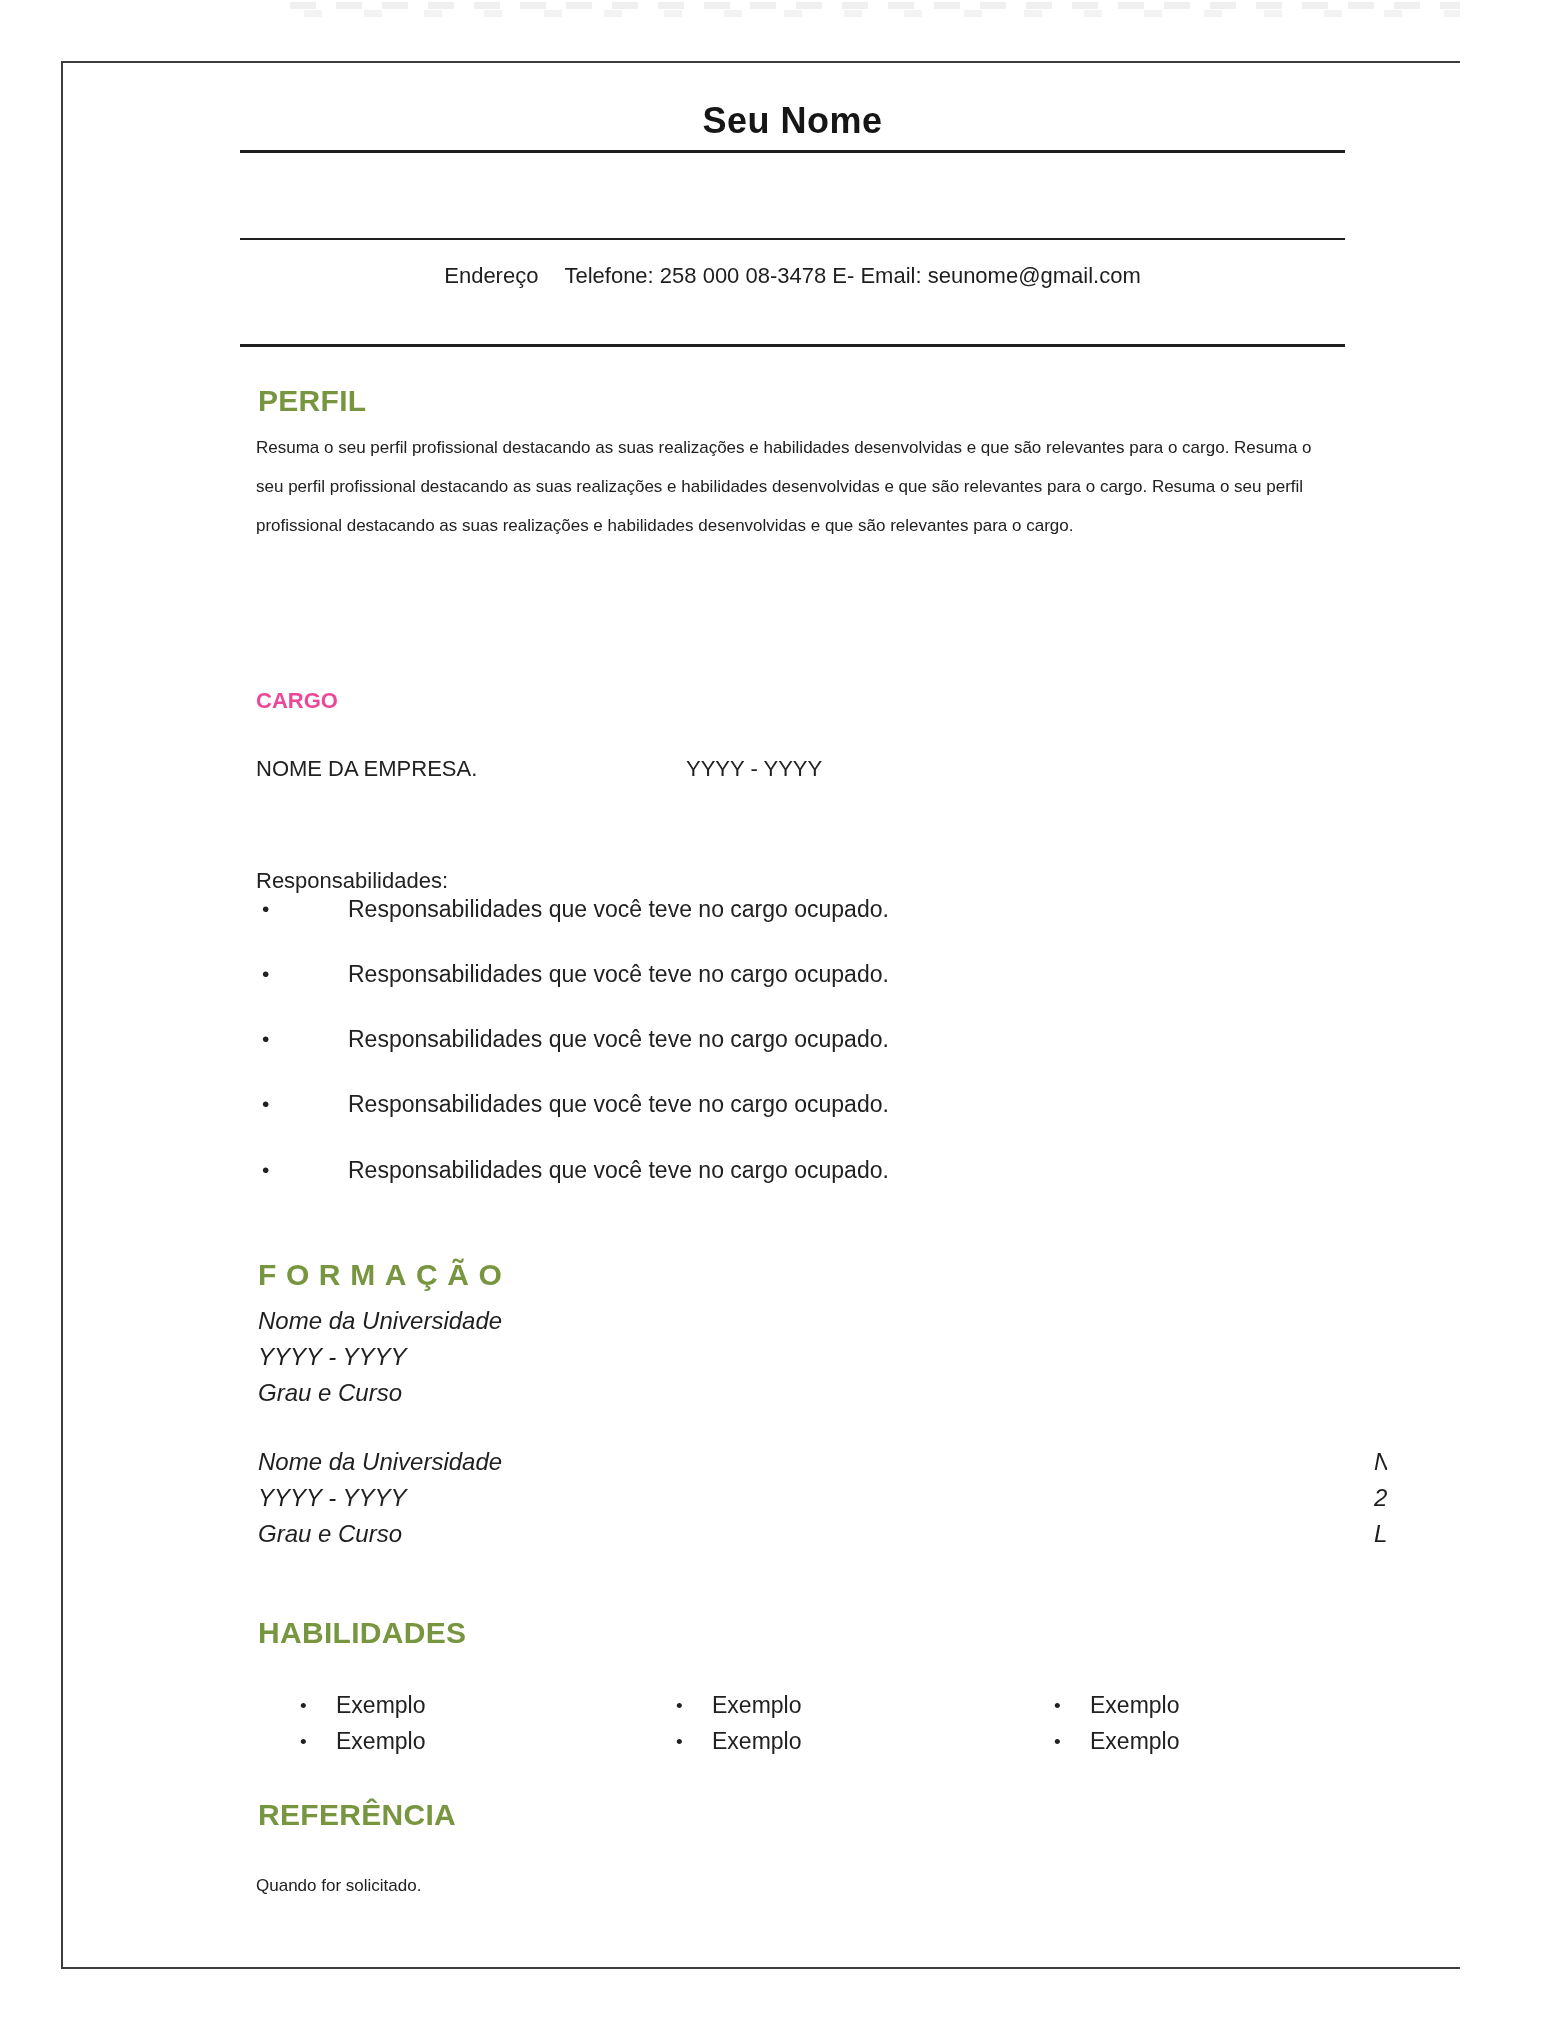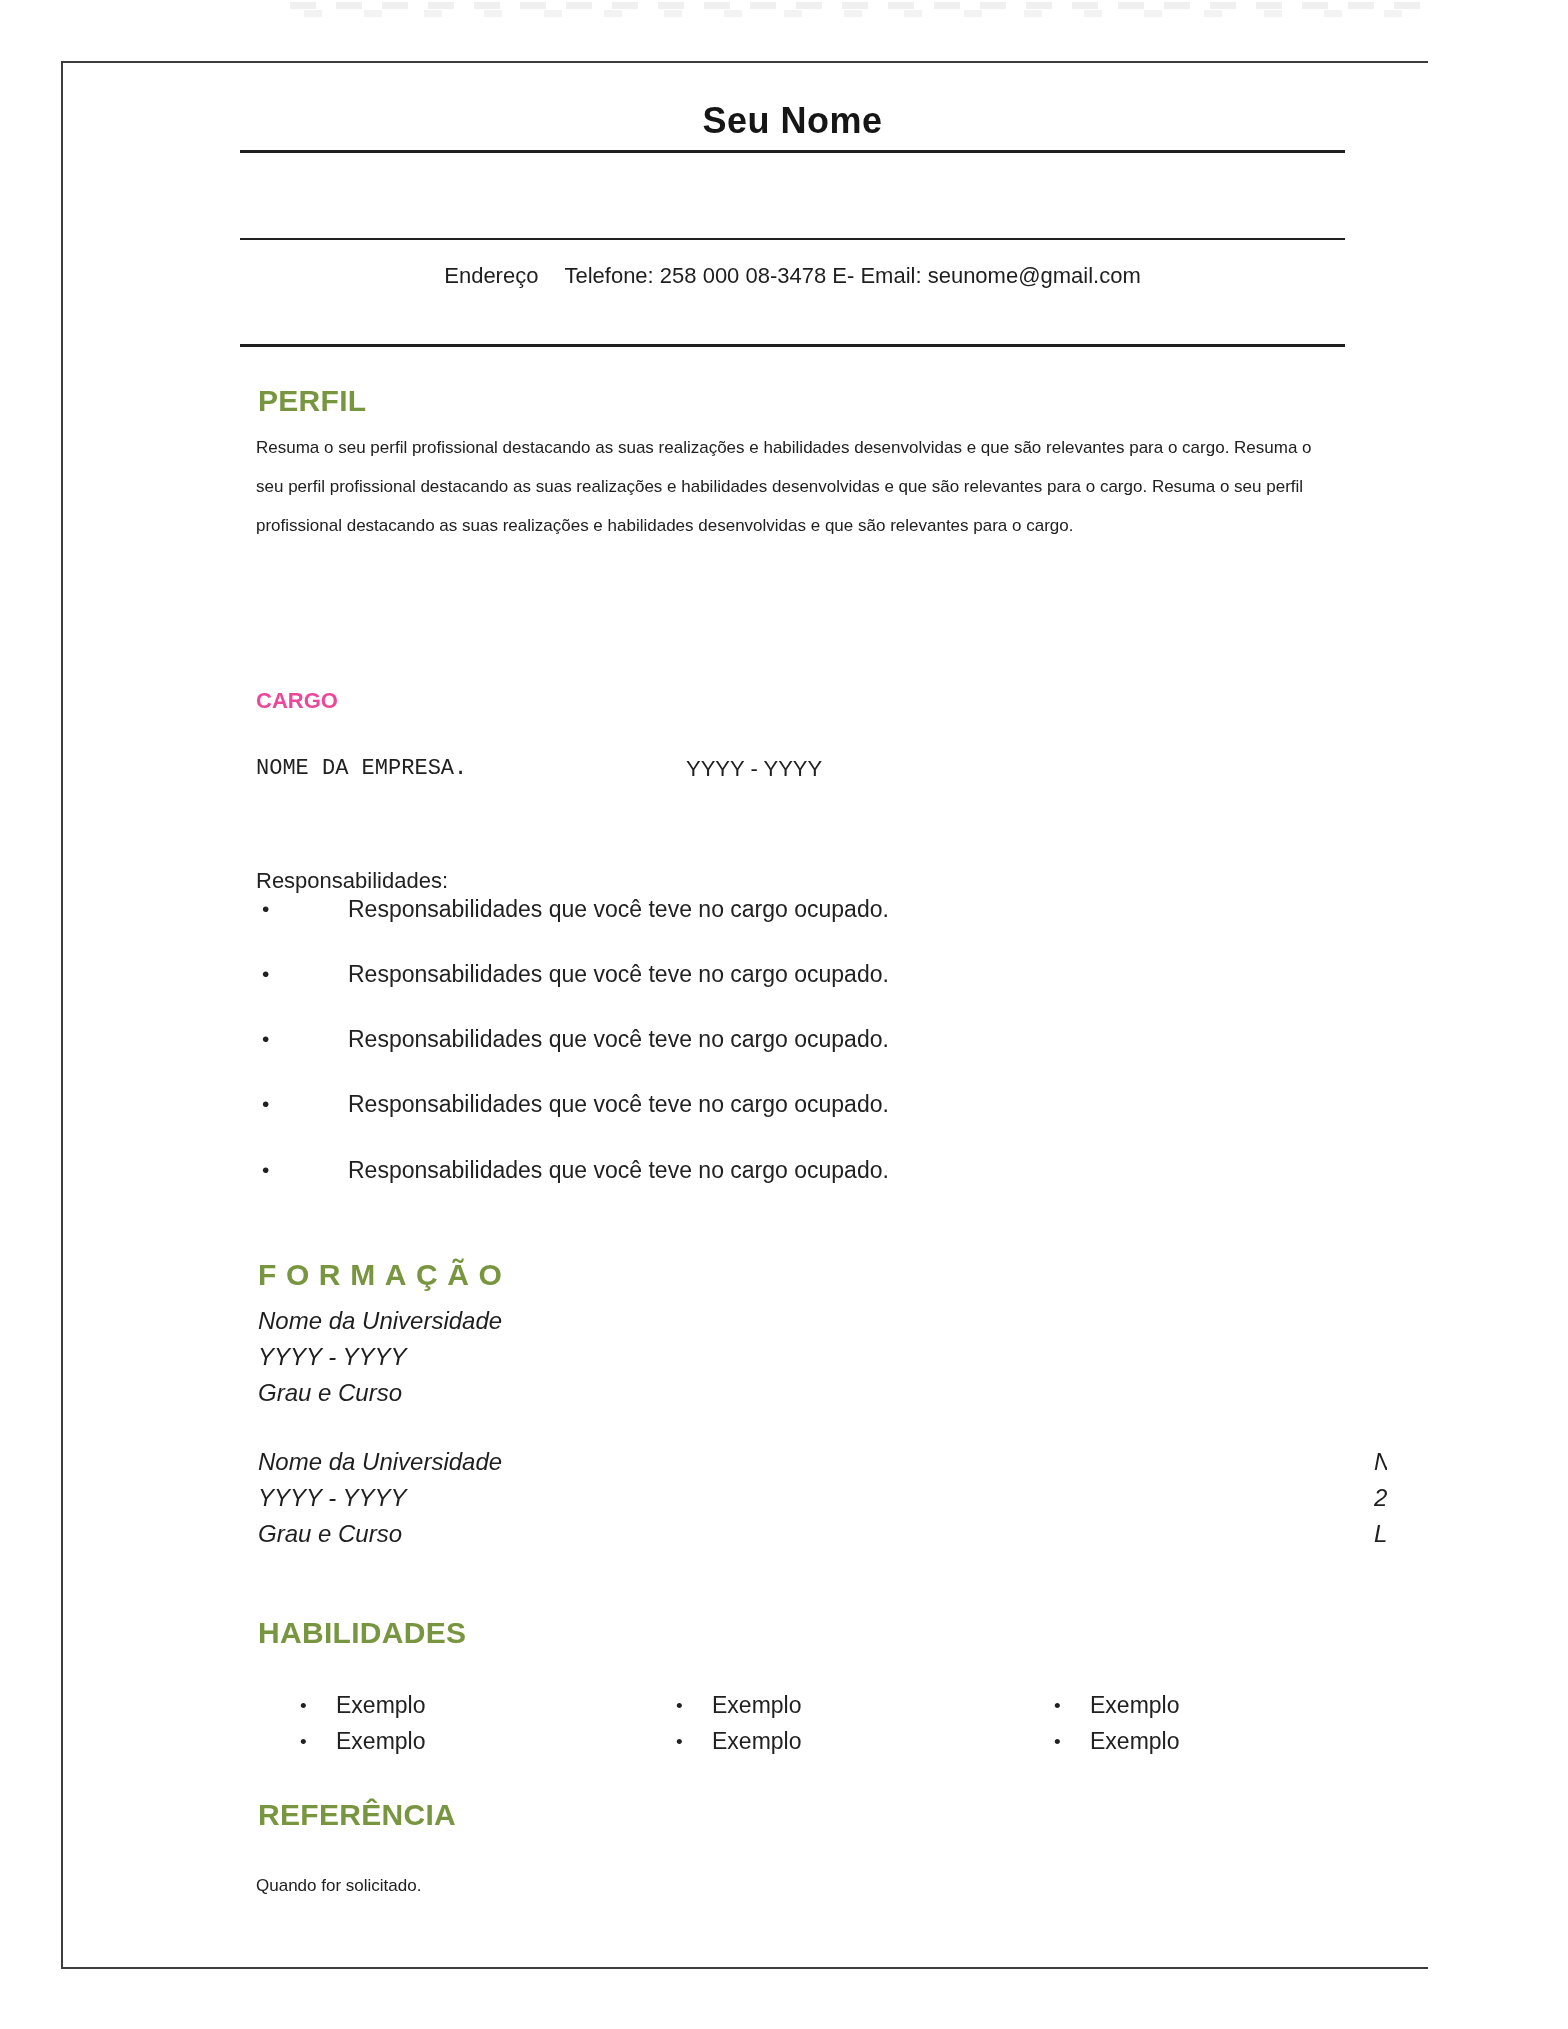--- a/index.html
+++ b/index.html
@@ -3,20 +3,21 @@
 <meta charset="utf-8">
 <style>
   html,body{margin:0;padding:0;background:#ffffff;}
   .canvas{
     position:relative;
     width:1428px;height:2029px;
     background:#ffffff;
     font-family:"Liberation Sans", sans-serif;
     color:#222222;
     overflow:hidden;
+    padding-left:32px;
   }
   .page-border{
     position:absolute;left:61px;top:61px;width:1443px;height:1904px;
     border:2px solid #3d3d3d;background:#ffffff;
   }
   .top-dashes{
     position:absolute;top:2px;left:290px;width:1255px;height:15px;
     background:
       repeating-linear-gradient(90deg,#f0f0f0 0 26px, transparent 26px 46px) 0 0/100% 7px no-repeat,
       repeating-linear-gradient(90deg,transparent 0 14px,#f3f3f3 14px 32px, transparent 32px 60px) 0 8px/100% 7px no-repeat;
@@ -67,21 +68,21 @@
 
   <div class="hdr-center contact">
     <span class="addr">Endereço</span><span>Telefone: 258 000 08-3478 E- Email: seunome@gmail.com</span>
   </div>
   <div class="rule rule3"></div>
 
   <div class="h-green" style="top:384px;">PERFIL</div>
   <div class="body-text profile-par">Resuma o seu perfil profissional destacando as suas realizações e habilidades desenvolvidas e que são relevantes para o cargo. Resuma o seu perfil profissional destacando as suas realizações e habilidades desenvolvidas e que são relevantes para o cargo. Resuma o seu perfil profissional destacando as suas realizações e habilidades desenvolvidas e que são relevantes para o cargo.</div>
 
   <div class="body-text bold-black" style="top:688px;font-size:22px;">CARGO</div>
-  <div class="body-text" style="top:756px;font-size:22px;font-family:Liberation Mono, monospace;">NOME DA EMPRESA.</div>
+  <div class="body-text" style="top:756px;font-size:22px;">NOME DA EMPRESA.</div>
   <div class="body-text" style="left:686px;top:756px;font-size:22px;">YYYY - YYYY</div>
   <div class="body-text" style="top:868px;font-size:22px;">Responsabilidades:</div>
 
   <div class="resp-item" style="top:896px;">
     <span class="dot">•</span>
     <span>Responsabilidades que você teve no cargo ocupado.</span>
   </div>
   <div class="resp-item" style="top:961px;">
     <span class="dot">•</span>
     <span>Responsabilidades que você teve no cargo ocupado.</span>

